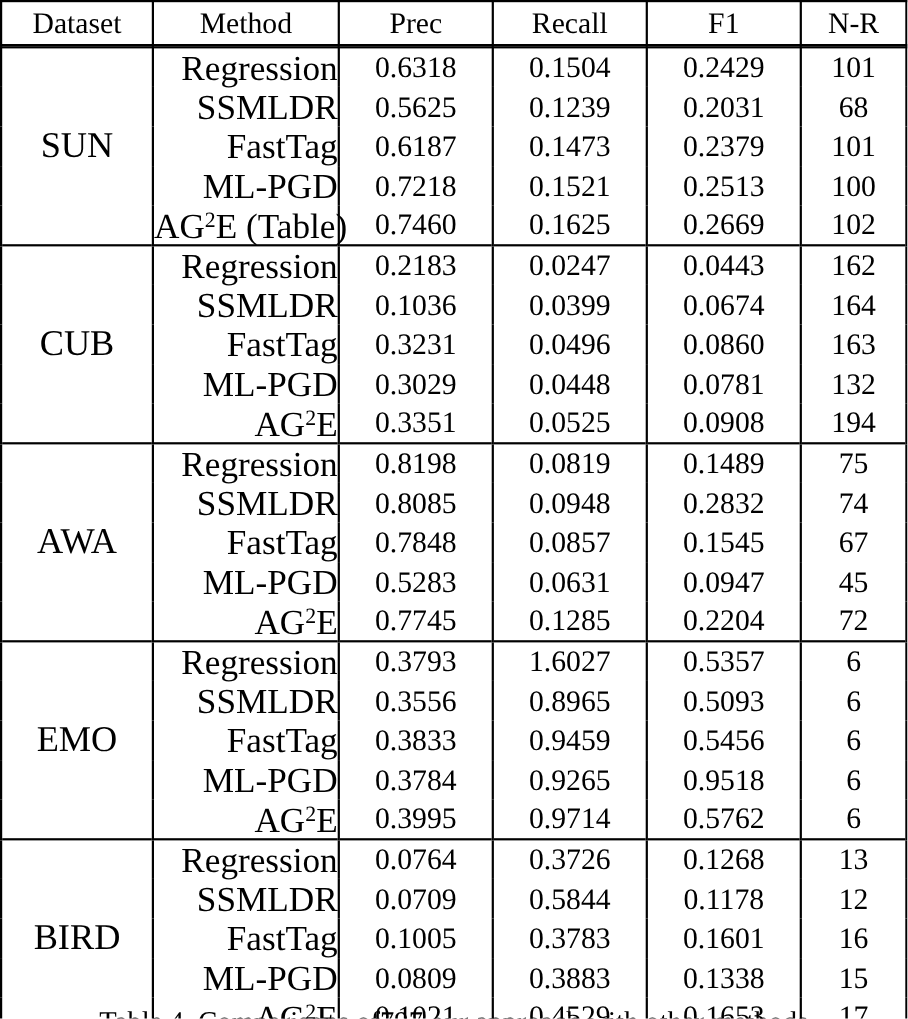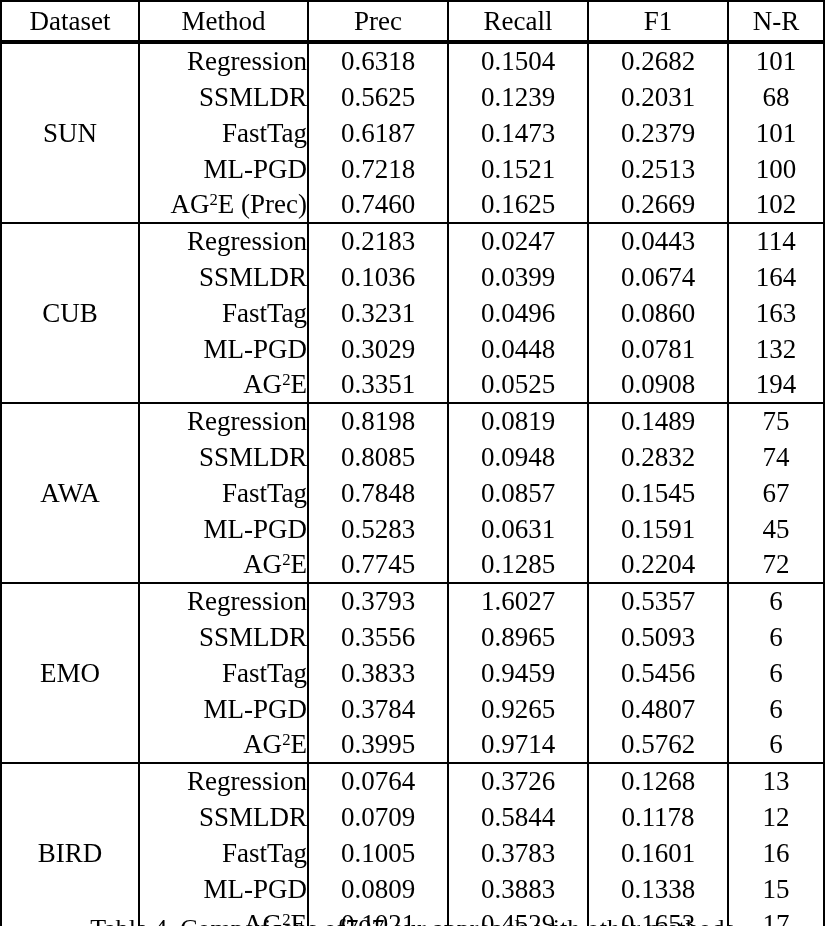--- a/index.html
+++ b/index.html
@@ -69,27 +69,27 @@
   tbody tr.block-start td {
     border-top: 2px solid #000;
   }
 
   tbody tr.last-row td {
     border-bottom: 2px solid #000;
   }
 
   td.dataset-cell {
     text-align: center;
-    font-size: 27px;
+    font-size: 33px;
   }
 
   td.method-cell {
     text-align: right;
     padding-right: 12px;
-    font-size: 27px;
+    font-size: 32px;
     white-space: nowrap;
   }
 
   td.num-cell {
     text-align: center;
     font-size: 27px;
   }
 
   .bold { font-weight: bold; }
 
@@ -135,21 +135,21 @@
         <th>F1</th>
         <th>N-R</th>
       </tr>
     </thead>
     <tbody id="table-body">
         <tr class="block-start first-of-block top-block">
           <td class="dataset-cell" rowspan="5">SUN</td>
           <td class="method-cell">Regression</td>
           <td class="num-cell">0.6318</td>
           <td class="num-cell">0.1504</td>
-          <td class="num-cell">0.2682</td>
+          <td class="num-cell">0.2429</td>
           <td class="num-cell">101</td>
         </tr>
         <tr>
           <td class="method-cell">SSMLDR</td>
           <td class="num-cell">0.5625</td>
           <td class="num-cell">0.1239</td>
           <td class="num-cell">0.2031</td>
           <td class="num-cell">68</td>
         </tr>
         <tr>
@@ -160,33 +160,33 @@
           <td class="num-cell">101</td>
         </tr>
         <tr>
           <td class="method-cell">ML-PGD</td>
           <td class="num-cell">0.7218</td>
           <td class="num-cell">0.1521</td>
           <td class="num-cell">0.2513</td>
           <td class="num-cell">100</td>
         </tr>
         <tr>
-          <td class="method-cell"><span>AG</span><sup>2</sup><span>E (Prec)</span></td>
+          <td class="method-cell"><span>AG</span><sup>2</sup><span>E (Table)</span></td>
           <td class="num-cell bold">0.7460</td>
           <td class="num-cell bold">0.1625</td>
           <td class="num-cell bold">0.2669</td>
           <td class="num-cell bold">102</td>
         </tr>
         <tr class="block-start first-of-block">
           <td class="dataset-cell" rowspan="5">CUB</td>
           <td class="method-cell">Regression</td>
           <td class="num-cell">0.2183</td>
           <td class="num-cell">0.0247</td>
           <td class="num-cell">0.0443</td>
-          <td class="num-cell">114</td>
+          <td class="num-cell">162</td>
         </tr>
         <tr>
           <td class="method-cell">SSMLDR</td>
           <td class="num-cell">0.1036</td>
           <td class="num-cell">0.0399</td>
           <td class="num-cell">0.0674</td>
           <td class="num-cell">164</td>
         </tr>
         <tr>
           <td class="method-cell">FastTag</td>
@@ -228,21 +228,21 @@
           <td class="method-cell">FastTag</td>
           <td class="num-cell">0.7848</td>
           <td class="num-cell">0.0857</td>
           <td class="num-cell">0.1545</td>
           <td class="num-cell">67</td>
         </tr>
         <tr>
           <td class="method-cell">ML-PGD</td>
           <td class="num-cell">0.5283</td>
           <td class="num-cell">0.0631</td>
-          <td class="num-cell">0.1591</td>
+          <td class="num-cell">0.0947</td>
           <td class="num-cell">45</td>
         </tr>
         <tr>
           <td class="method-cell"><span>AG</span><sup>2</sup><span>E</span></td>
           <td class="num-cell">0.7745</td>
           <td class="num-cell bold">0.1285</td>
           <td class="num-cell bold">0.2204</td>
           <td class="num-cell">72</td>
         </tr>
         <tr class="block-start first-of-block">
@@ -264,21 +264,21 @@
           <td class="method-cell">FastTag</td>
           <td class="num-cell">0.3833</td>
           <td class="num-cell">0.9459</td>
           <td class="num-cell">0.5456</td>
           <td class="num-cell">6</td>
         </tr>
         <tr>
           <td class="method-cell">ML-PGD</td>
           <td class="num-cell">0.3784</td>
           <td class="num-cell">0.9265</td>
-          <td class="num-cell">0.4807</td>
+          <td class="num-cell">0.9518</td>
           <td class="num-cell">6</td>
         </tr>
         <tr>
           <td class="method-cell"><span>AG</span><sup>2</sup><span>E</span></td>
           <td class="num-cell bold">0.3995</td>
           <td class="num-cell bold">0.9714</td>
           <td class="num-cell bold">0.5762</td>
           <td class="num-cell bold">6</td>
         </tr>
         <tr class="block-start first-of-block">

